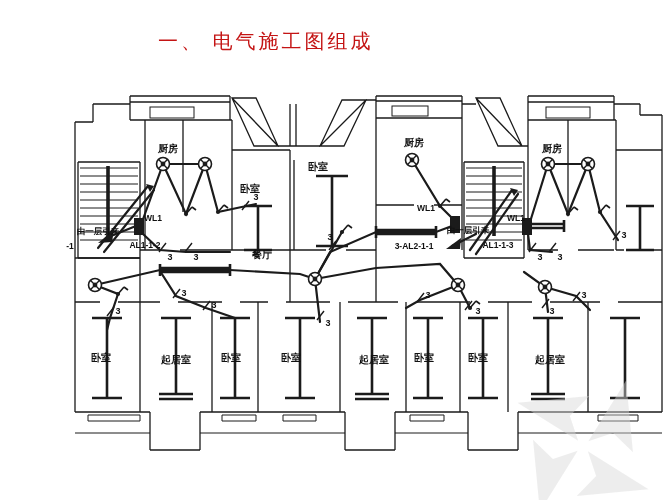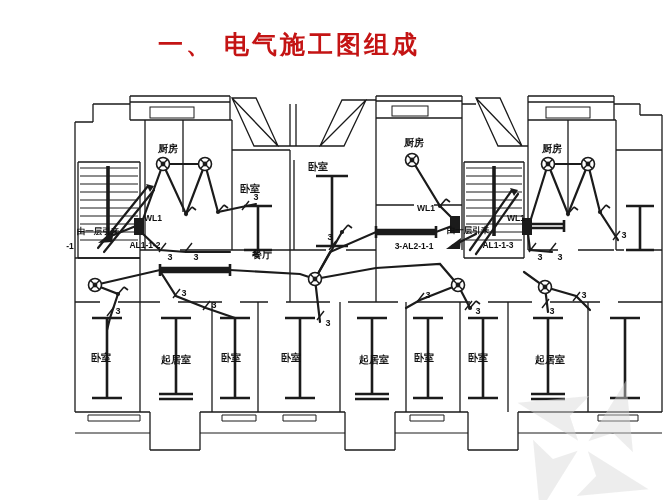--- a/index.html
+++ b/index.html
@@ -1,19 +1,19 @@
 <!DOCTYPE html>
 <html><head>
 <meta charset="utf-8">
 <style>
   html,body{margin:0;padding:0;background:#ffffff;}
   body{width:667px;height:500px;position:relative;overflow:hidden;
        font-family:"Liberation Sans","DejaVu Sans",sans-serif;
        --line:#1b1b1b;}
-  .slide-title{position:absolute;left:158px;top:28px;font-size:25px;font-weight:700;
+  .slide-title{position:absolute;left:158px;top:28px;font-size:20px;font-weight:400;
        letter-spacing:3px;white-space:pre;}
   .plan-svg{position:absolute;left:0;top:0;}
   .w{stroke:var(--line);stroke-width:1.3;fill:none;}
   .thin{stroke:var(--line);stroke-width:1;fill:none;}
   .wire{stroke:var(--line);stroke-width:2.2;fill:none;stroke-linecap:round;}
   .furn{stroke:var(--line);stroke-width:2.6;fill:none;}
   .rail{stroke:var(--line);stroke-width:3.6;fill:none;}
   .blk{fill:var(--line);stroke:none;}
   .room-t{font-size:10px;fill:#111;text-anchor:middle;font-weight:600;}
   .ann-t{font-size:8.5px;fill:#111;text-anchor:middle;font-weight:600;}

